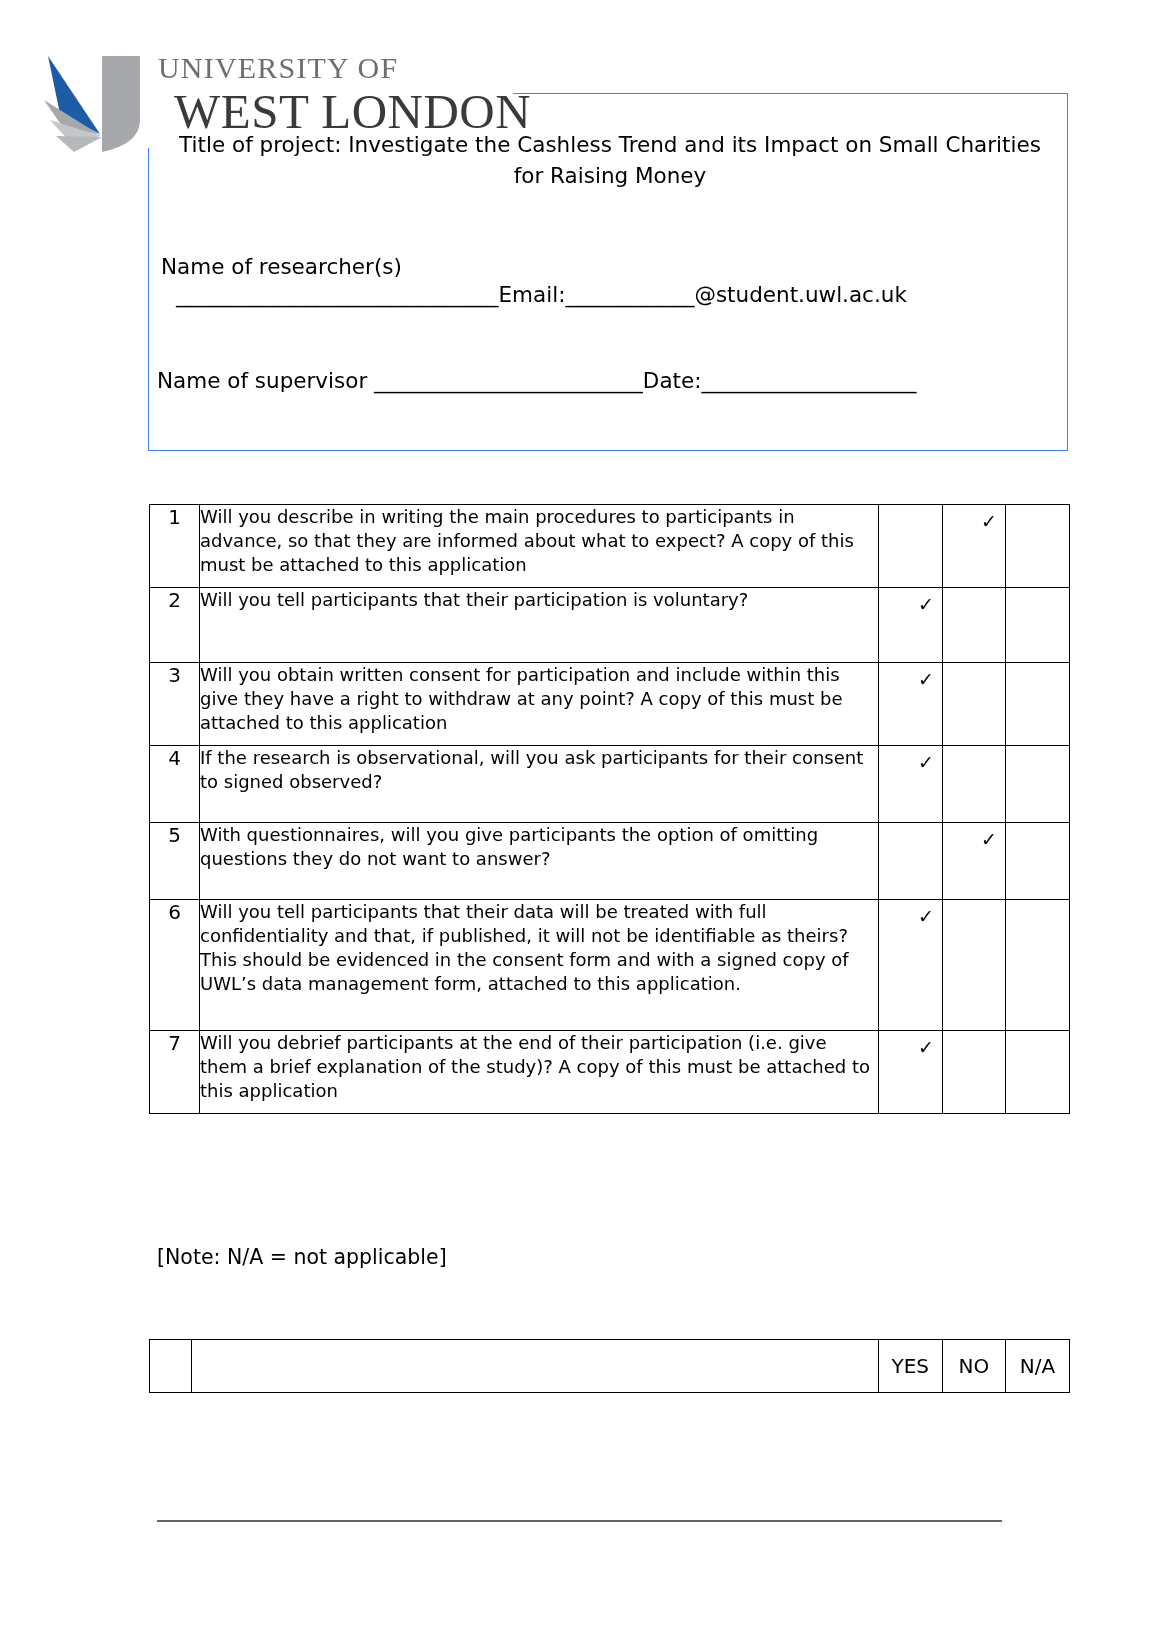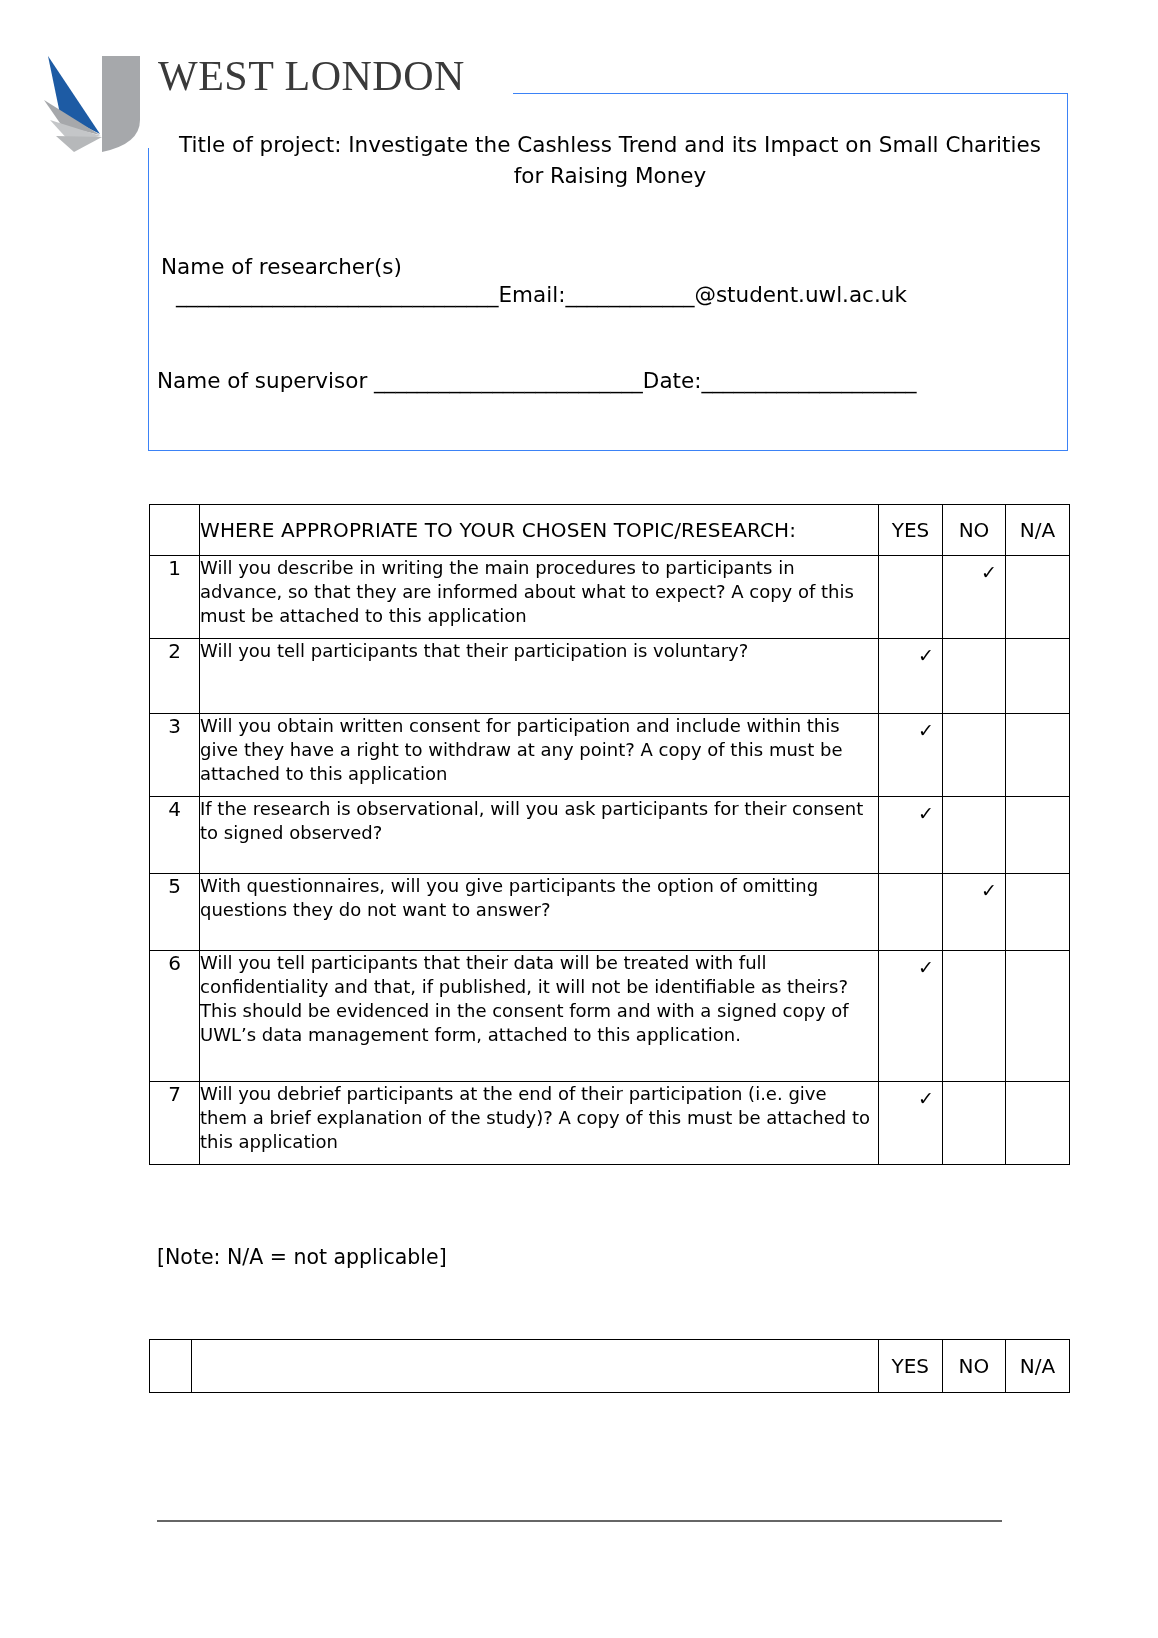--- a/index.html
+++ b/index.html
@@ -45,26 +45,27 @@
   .logo-line1 {
     font-family: "Liberation Serif", serif;
     font-size: 30px;
     letter-spacing: 1.2px;
     color: #6e6e6e;
     line-height: 1.05;
     white-space: nowrap;
   }
   .logo-line2 {
     font-family: "Liberation Serif", serif;
-    font-size: 42px;
+    font-size: 49px;
     letter-spacing: 0.5px;
     color: #3a3a3a;
     line-height: 1.05;
     white-space: nowrap;
     margin-top: 2px;
+    margin-left: 16px;
   }
 
   
   .header-box {
     position: absolute;
     left: 148px;
     top: 93px;
     width: 920px;
     height: 358px;
     box-sizing: border-box;
@@ -275,40 +276,34 @@
 
       <polygon points="8,8 60,86 20,66" fill="#1d5ba4"></polygon>
 
       <polygon points="4,52 60,87 22,78" fill="#a6a8ab"></polygon>
       <polygon points="10,72 61,88 30,94" fill="#c4c6c8"></polygon>
       <polygon points="16,88 62,89 34,104" fill="#b6b8ba"></polygon>
 
       <path d="M62,8 L100,8 L100,72 Q100,96 62,104 Z" fill="#a6a8ab"></path>
     </svg>
     <div class="logo-wordmark">
+      <div class="logo-line1">UNIVERSITY OF</div>
       <div class="logo-line2">WEST LONDON</div>
     </div>
   </div>
 
   <table class="checklist">
     <colgroup>
       <col class="col-num">
         <col class="col-q">
         <col class="col-yes">
         <col class="col-no">
         <col class="col-na">
     </colgroup>
     <tbody id="checklist-body">
-      <tr class="hdr-row">
-        <td></td>
-        <td class="hdr-title">WHERE APPROPRIATE TO YOUR CHOSEN TOPIC/RESEARCH:</td>
-        <td class="hdr-col">YES</td>
-        <td class="hdr-col">NO</td>
-        <td class="hdr-col">N/A</td>
-      </tr>
     <tr class="r1">
           <td class="q-num">1</td>
           <td class="q-text">Will you describe in writing the main procedures to participants in advance, so that they are informed about what to expect? A copy of this must be attached to this application</td>
           <td class="tick-cell"></td>
           <td class="tick-cell">
             <span class="tick">✓</span>
           </td>
           <td class="tick-cell"></td>
         </tr>
         <tr class="r2">

